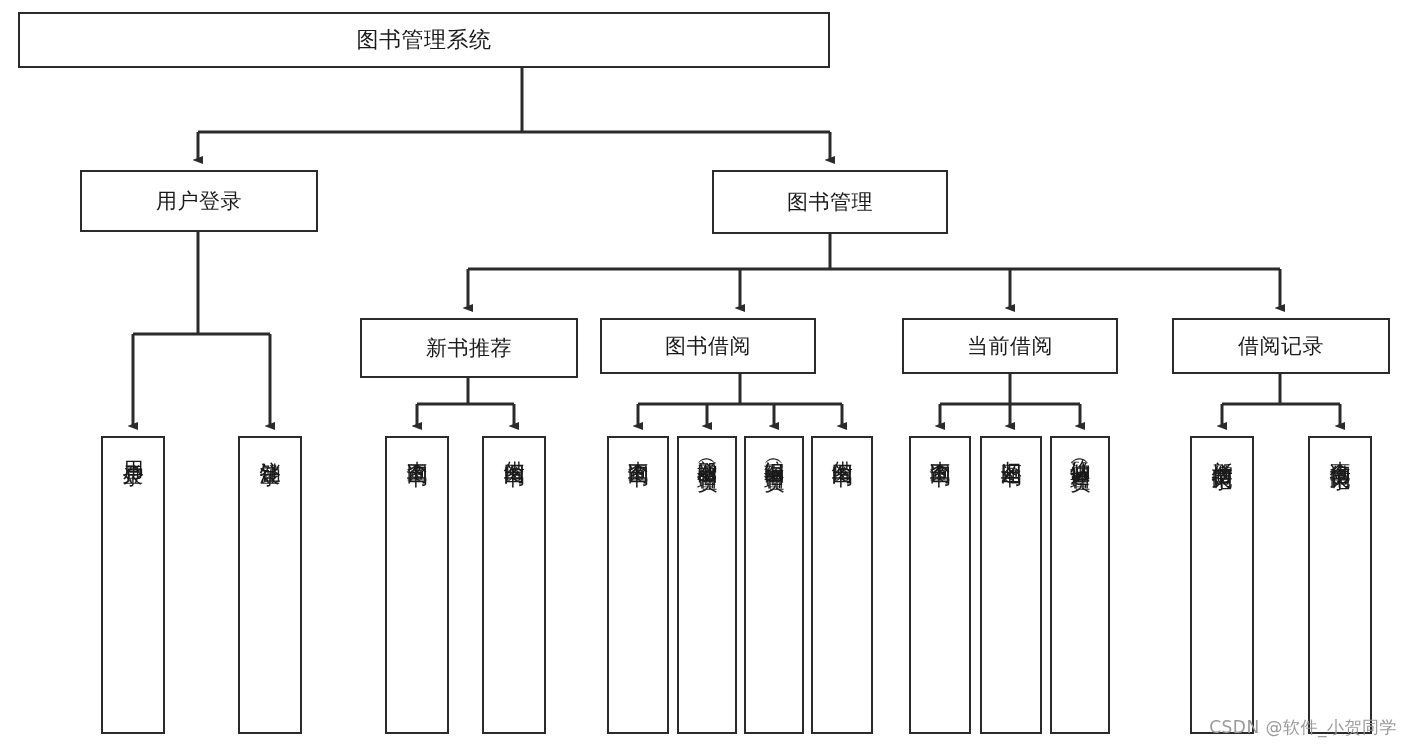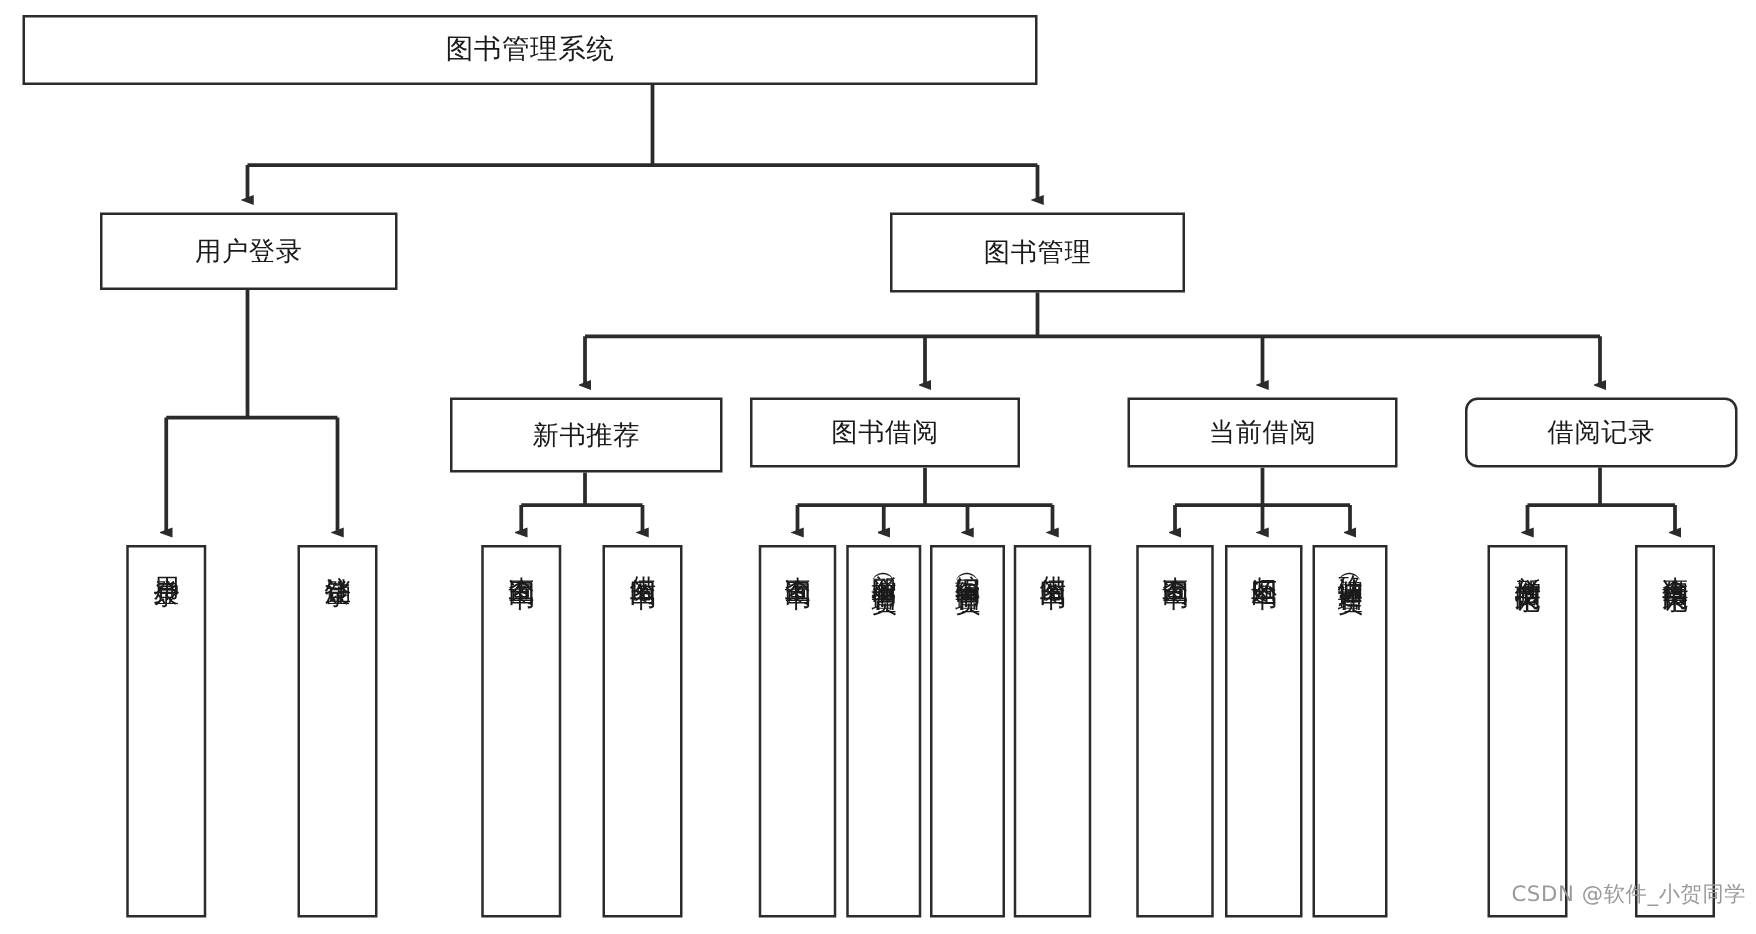--- a/index.html
+++ b/index.html
@@ -61,21 +61,21 @@
     line-height: 1.08;
     letter-spacing: 2px;
     white-space: nowrap;
   }
   .v-node.tall .label {
     font-size: 20px;
   }
   #watermark {
     position: absolute;
     right: 8px;
-    bottom: 20px;
+    bottom: 8px;
     font-size: 17px;
     color: #9a9a9a;
     letter-spacing: 0.5px;
     white-space: nowrap;
   }
 </style>
 </head>
 <body>
 
 <div id="canvas">
@@ -143,21 +143,21 @@
 
   <div class="node h-node" style="left:360px; top:318px; width:218px; height:60px;">
     <span class="label">新书推荐</span>
   </div>
   <div class="node h-node" style="left:600px; top:318px; width:216px; height:56px;font-family:Liberation Serif, serif;">
     <span class="label">图书借阅</span>
   </div>
   <div class="node h-node" style="left:902px; top:318px; width:216px; height:56px;">
     <span class="label">当前借阅</span>
   </div>
-  <div class="node h-node" style="left:1172px; top:318px; width:218px; height:56px;border-radius:10px;">
+  <div class="node h-node" style="left:1172px; top:318px; width:218px; height:56px;">
     <span class="label">借阅记录</span>
   </div>
 
   <div class="node v-node" style="left:101px; top:436px; width:64px; height:298px;">
     <span class="label">用户登录</span>
   </div>
   <div class="node v-node" style="left:238px; top:436px; width:64px; height:298px;">
     <span class="label">注销登录</span>
   </div>
 

